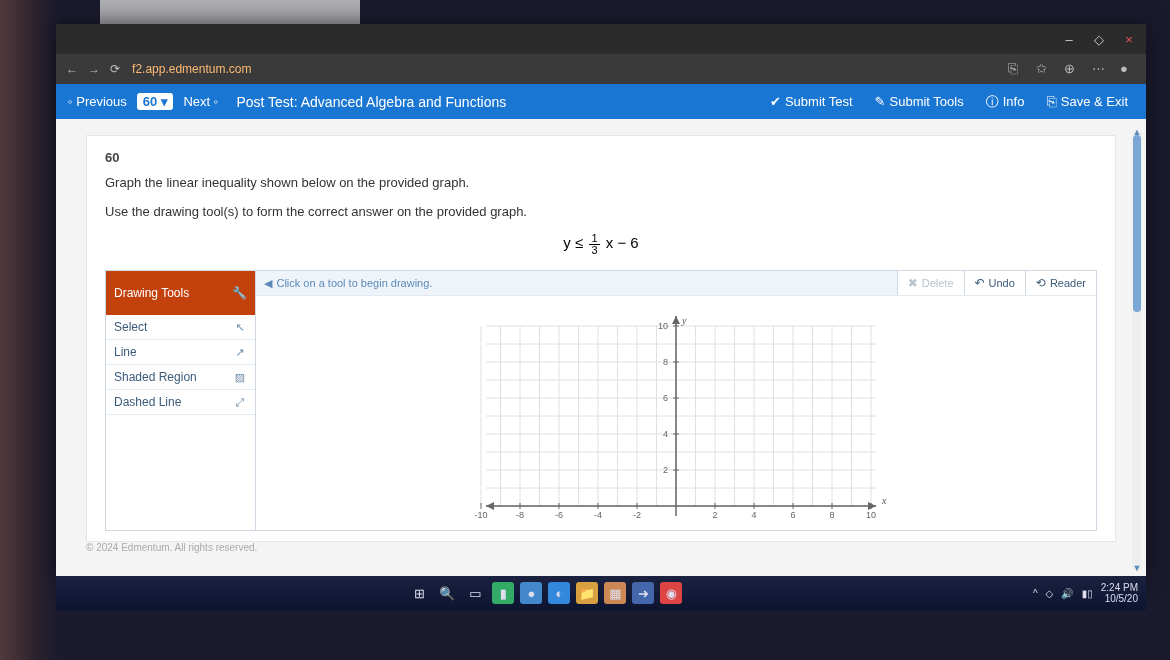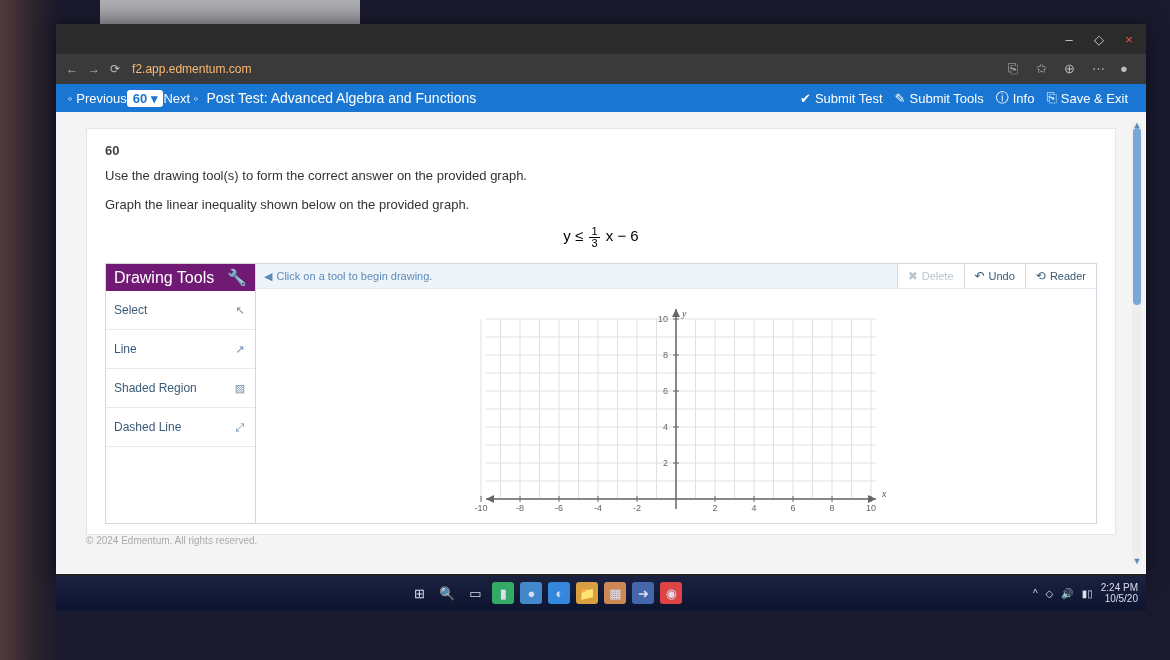--- a/index.html
+++ b/index.html
@@ -6,37 +6,37 @@
   body{background:#1a1a2e;overflow:hidden;width:1170px;height:660px;position:relative}
   .window{position:absolute;top:24px;left:56px;right:24px;bottom:80px;background:#202020;border-radius:4px 4px 0 0;box-shadow:0 0 20px rgba(0,0,0,.5)}
   .titlebar{height:30px;background:#2b2b2b;display:flex;align-items:center;justify-content:flex-end;padding:0 10px;gap:16px;color:#ccc}
   .titlebar .winbtn{width:14px;height:14px;display:flex;align-items:center;justify-content:center;font-size:13px}
   .titlebar .close{color:#e55}
   .browserbar{height:30px;background:#3a3a3a;display:flex;align-items:center;padding:0 10px;gap:12px;color:#bbb;font-size:12px}
   .browserbar .navbtns{display:flex;gap:10px}
   .browserbar .url{color:#fdba74}
   .browserbar .spacer{flex:1}
   .browserbar .ricon{width:16px;height:16px;font-size:13px}
-  .appheader{height:28px;background:#1976d2;display:flex;align-items:center;color:#fff;font-size:13px;padding:0 12px;}
+  .appheader{height:35px;background:#1976d2;display:flex;align-items:center;color:#fff;font-size:13px;padding:0 12px;gap:10px}
   .appheader .title{font-size:14px;margin-left:8px}
   .appheader .spacer{flex:1}
   .appheader .hbtn{display:flex;align-items:center;gap:4px;padding:3px 6px}
   .qnum{background:#fff;color:#1976d2;border-radius:3px;padding:1px 6px;font-weight:bold}
   .content{background:#f4f4f4;height:calc(100% - 94px);overflow:auto;padding:16px 30px 8px 30px;position:relative}
   .card{background:#fff;padding:14px 18px 10px 18px;border:1px solid #e6e6e6}
   .qlabel{color:#444;font-size:13px;margin-bottom:10px;font-weight:bold}
   .instr{color:#333;font-size:13px;margin-bottom:14px}
   .eqline{text-align:center;font-family:'Times New Roman',serif;font-size:15px;margin:4px 0 14px 0}
   .frac{display:inline-block;vertical-align:middle;text-align:center;font-size:11px;line-height:1;margin:0 2px}
   .frac .n{display:block;border-bottom:1px solid #000;padding:0 2px}
   .frac .d{display:block;padding:0 2px}
   .workarea{display:flex;border:1px solid #cfd8e0}
   .toolpanel{width:150px;border-right:1px solid #cfd8e0}
-  .toolhdr{background:#701a75;color:#fff;font-size:16px;padding:4px 8px;display:flex;justify-content:space-between;align-items:center}
-  .tool{font-size:12px;color:#3a5a78;padding:12px 8px;border-bottom:1px solid #e3eaf0;display:flex;justify-content:space-between;align-items:center;background:#fff}
+  .toolhdr{background:#c2410c;color:#fff;font-size:12px;padding:15px 8px;display:flex;justify-content:space-between;align-items:center}
+  .tool{font-size:12px;color:#3a5a78;padding:5px 8px;border-bottom:1px solid #e3eaf0;display:flex;justify-content:space-between;align-items:center;background:#fff}
   .tool .ticon{width:14px;height:14px;font-size:11px;display:flex;align-items:center;justify-content:center;color:#6a8aa8}
   .graphside{flex:1;background:#fff}
   .toolbarrow{display:flex;border-bottom:1px solid #e3eaf0}
   .hint{flex:1;font-size:11px;color:#5c8ab8;padding:5px 8px;background:#eef4fa;display:flex;align-items:center;gap:4px}
   .gbtn{font-size:11px;color:#3a5a78;padding:5px 10px;border-left:1px solid #cfd8e0;display:flex;align-items:center;gap:4px;background:#fff}
   .gbtn.disabled{color:#b8c5d0}
   .gbtn .gi{font-size:12px}
   .graphwrap{padding:10px 12px 4px 12px}
   svg.graph{display:block;margin:0 auto}
   .grid line{stroke:#e0e0e0;stroke-width:1}
@@ -92,22 +92,22 @@
     <div class="spacer"></div>
     <span class="hbtn">✔ <span>Submit Test</span></span>
     <span class="hbtn">✎ <span>Submit Tools</span></span>
     <span class="hbtn">ⓘ <span>Info</span></span>
     <span class="hbtn">⎘ <span>Save &amp; Exit</span></span>
   </div>
 
   <div class="content">
     <div class="card">
       <div class="qlabel">60</div>
+      <div class="instr">Graph the linear inequality shown below on the provided graph.</div>
       <div class="instr">Use the drawing tool(s) to form the correct answer on the provided graph.</div>
-      <div class="instr">Graph the linear inequality shown below on the provided graph.</div>
       <div class="eqline">
         <span>y ≤ </span><span class="frac"><span class="n">1</span><span class="d">3</span></span><span> x − 6</span>
       </div>
 
       <div class="workarea">
         <div class="toolpanel">
           <div class="toolhdr">
             <span>Drawing Tools</span>
             <span>🔧</span>
           </div>

